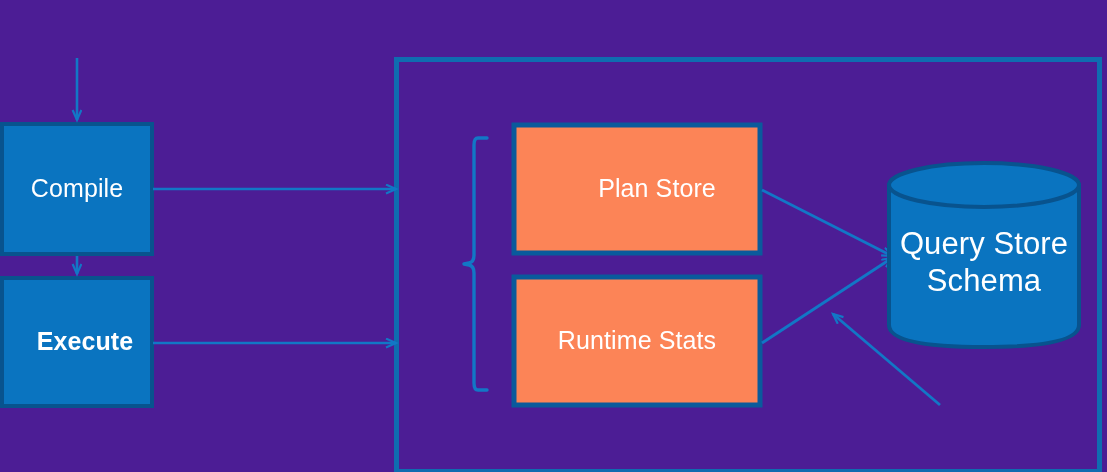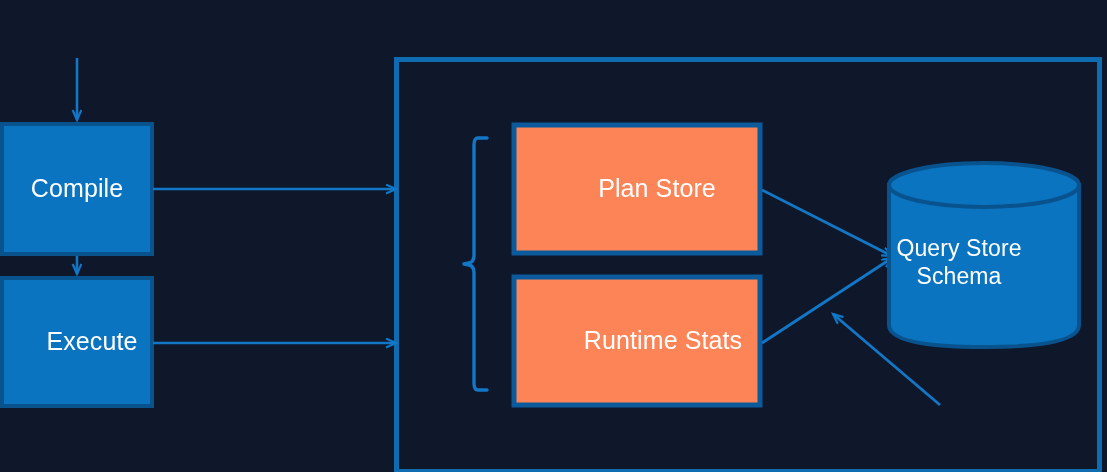--- a/index.html
+++ b/index.html
@@ -7,21 +7,21 @@
     padding: 0;
     background: #000000;
   }
   body {
     font-family: "Liberation Sans", sans-serif;
   }
   #diagram-root {
     position: relative;
     width: 1107px;
     height: 472px;
-    background: #0f172a;
+    background: #4c1d95;
     overflow: hidden;
   }
   #diagram-svg {
     position: absolute;
     top: 0;
     left: 0;
     width: 1107px;
     height: 472px;
     display: block;
   }
@@ -33,24 +33,24 @@
     line-height: 1.18;
     text-align: center;
     white-space: pre-line;
     letter-spacing: 0.1px;
     pointer-events: none;
     display: flex;
     align-items: center;
     justify-content: center;
   }
   .label-compile { left: 2px;   top: 124px; width: 150px; height: 130px; }
-  .label-execute { left: 17px;   top: 278px; width: 150px; height: 128px; }
+  .label-execute { left: 10px;   top: 278px; width: 150px; height: 128px; font-weight: bold; }
   .label-plan    { left: 532px; top: 123px; width: 250px; height: 132px; }
-  .label-runtime { left: 512px; top: 275px; width: 250px; height: 132px; padding-left: 26px; }
-  .label-cyl     { left: 864px; top: 180px; width: 190px; height: 165px; font-size: 23px; }
+  .label-runtime { left: 512px; top: 275px; width: 250px; height: 132px; }
+  .label-cyl     { left: 889px; top: 180px; width: 190px; height: 165px; font-size: 31px; }
 </style>
 </head>
 <body>
 
 <div id="diagram-root">
 
   <svg id="diagram-svg" viewBox="0 0 1107 472">
     <defs>
       <marker id="arrowOpen" markerWidth="14" markerHeight="14" refX="11" refY="5" orient="auto" markerUnits="userSpaceOnUse">
         <path d="M1,0.6 L11,5 L1,9.4" fill="none" stroke="#1277c6" stroke-width="2.2" stroke-linecap="butt" stroke-linejoin="miter"></path>

